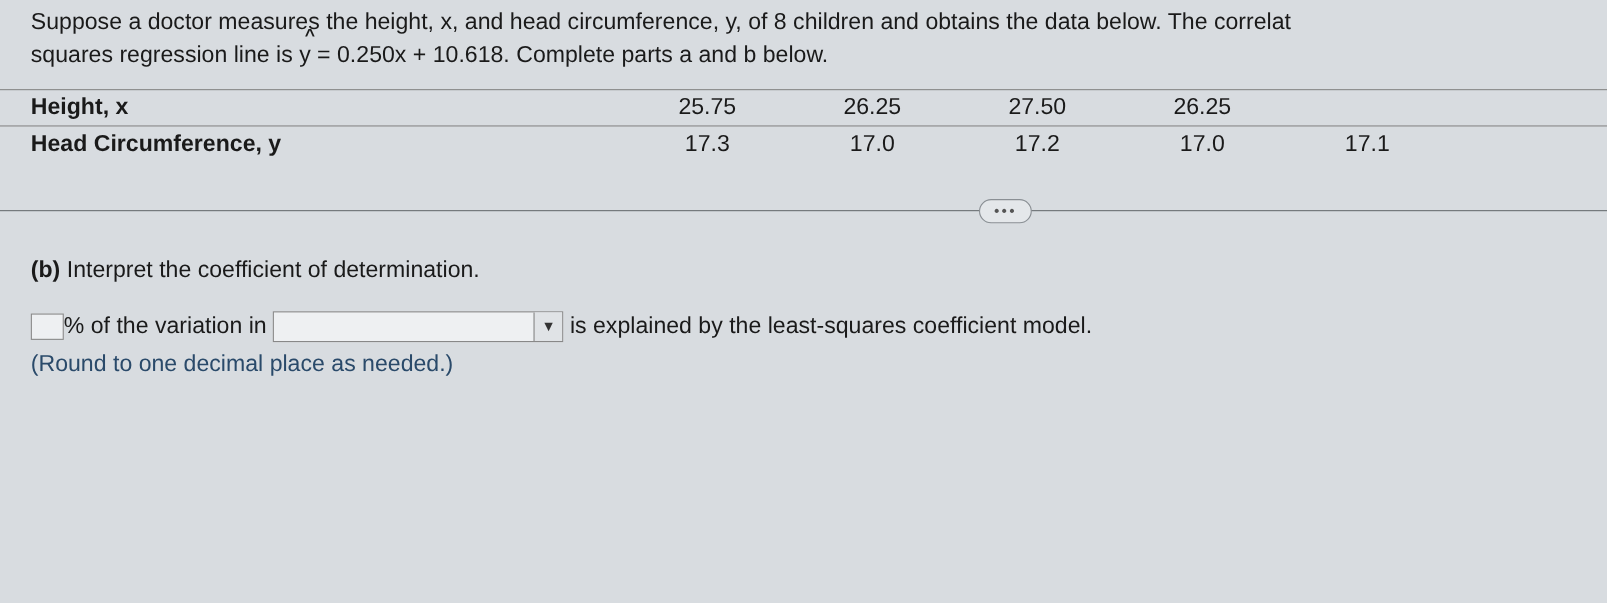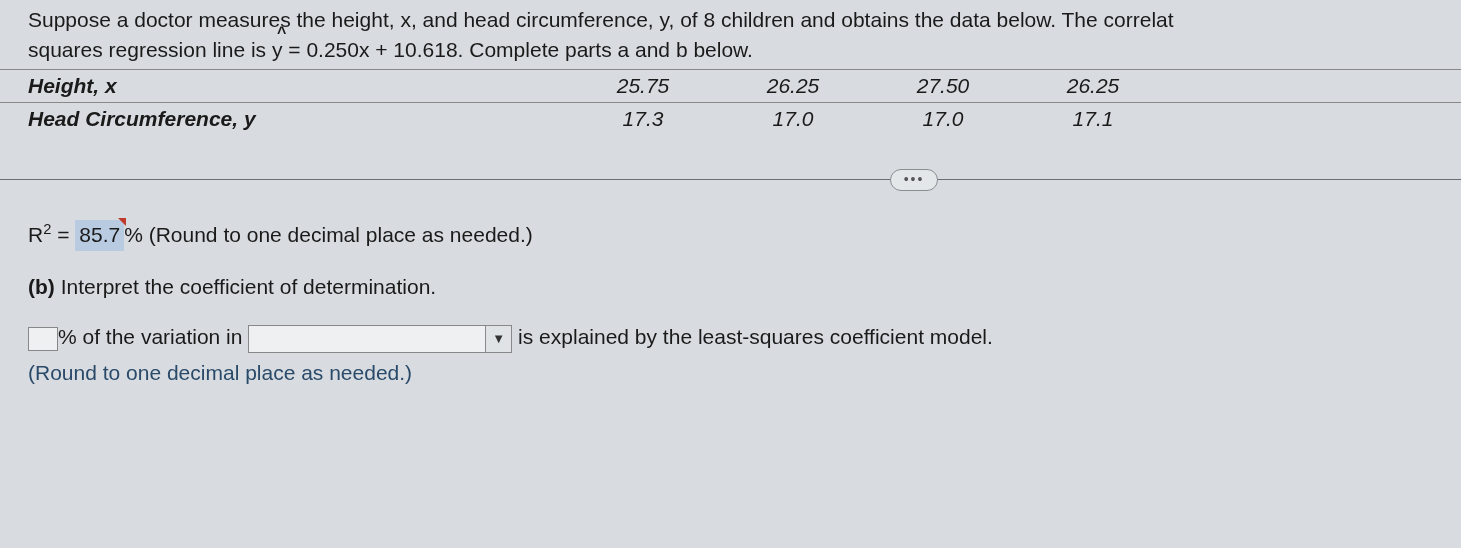--- a/index.html
+++ b/index.html
@@ -24,23 +24,22 @@
   .intro p { margin: 0 0 2px 0; }
   .hat-line { position: relative; display: inline-block; }
   .hat {
     position: absolute;
     top: -14px;
     left: 249px;
     font-size: 16px;
     font-weight: bold;
   }
   .data-table {
-    margin-top: 2px;
+    margin-top: 14px;
     width: 100%;
-    font-style: italic;
   }
   .data-row {
     display: flex;
     border-top: 1px solid #888;
     padding: 2px 0 2px 28px;
     align-items: center;
   }
   .data-row:first-child { border-top: 1px solid #888; }
   .data-row:last-child { border-bottom: none; align-items: flex-end; }
   .row-label {
@@ -148,36 +147,34 @@
         <span>26.25</span>
         <span>27.50</span>
         <span>26.25</span>
       </div>
     </div>
     <div class="data-row">
       <div class="row-label">Head Circumference, y</div>
       <div class="row-values">
         <span>17.3</span>
         <span>17.0</span>
+        <span>17.2</span>
         <span>17.0</span>
         <span>17.1</span>
       </div>
     </div>
   </div>
 
   <div class="divider-wrap">
     <div class="ellipsis-btn">•••</div>
   </div>
 
   <div class="parts">
 
 
-    <p>
-      <span>R</span><sup>2</sup><span> = </span><span class="answer-highlight"><span>85.7</span><span class="flag"></span></span><span>% </span><span>(Round to one decimal place as needed.)</span>
-    </p>
 
     <p>
       <span class="bold">(b)</span><span> Interpret the coefficient of determination.</span>
     </p>
 
     <p>
       <span class="fill-box small-box"></span><span>% of the variation in </span><span class="dropdown">
           <span class="dd-text"></span>
           <span class="dd-arrow">▼</span>
         </span><span> is explained by the least-squares coefficient model.</span>

